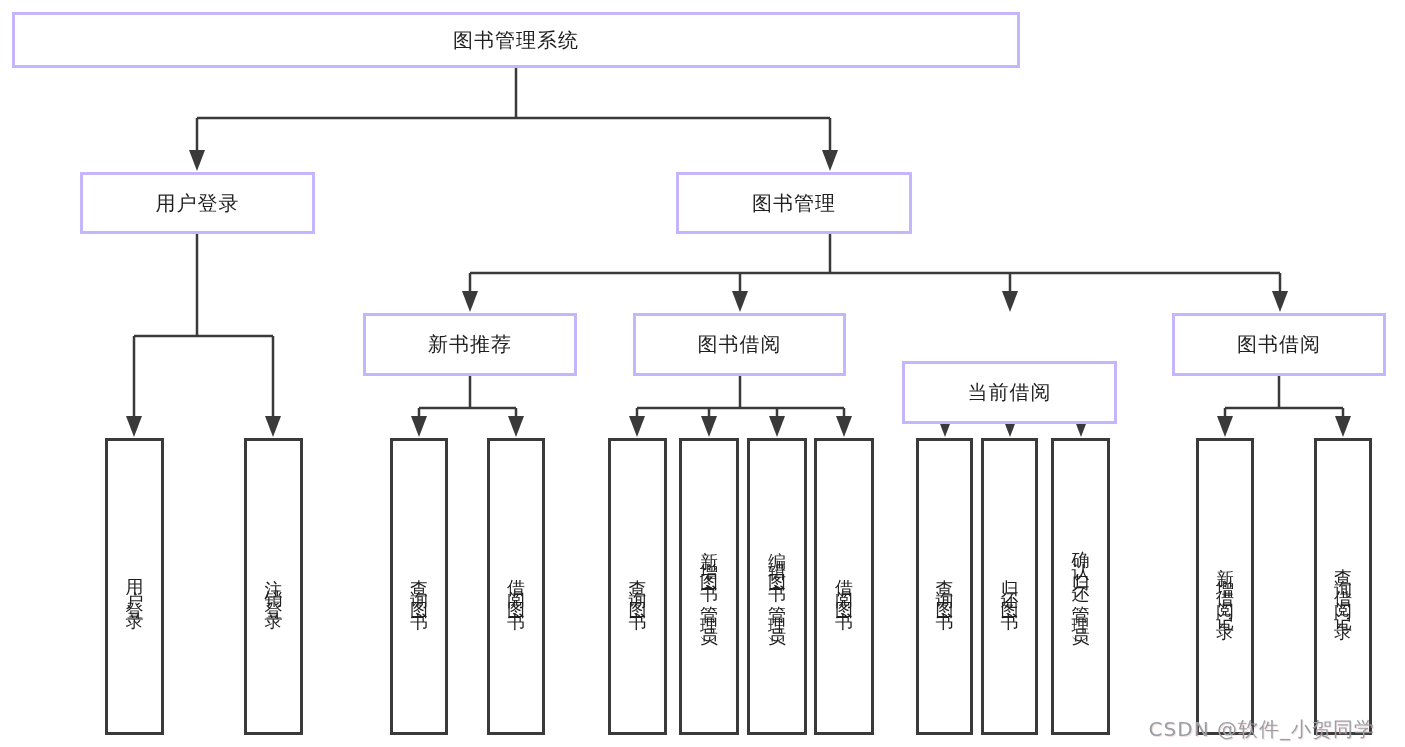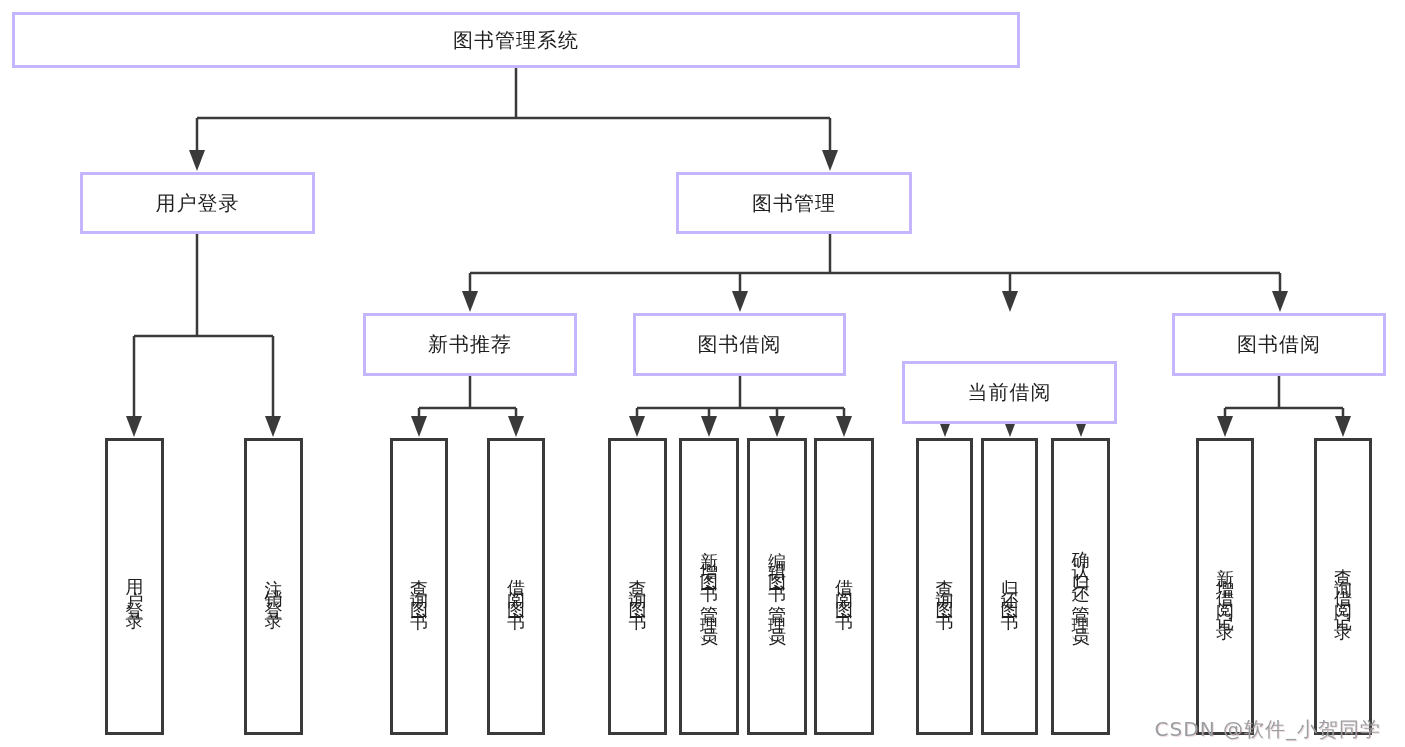--- a/index.html
+++ b/index.html
@@ -18,21 +18,21 @@
     position:absolute;box-sizing:border-box;background:#ffffff;
     border:3px solid #3a3a3a;display:flex;align-items:center;justify-content:center;
     color:#1f1f1f;font-size:18px;
   }
   .vbox .vtext{
     writing-mode:vertical-rl;text-orientation:mixed;
     letter-spacing:11px;line-height:1;
   }
   svg.wires{position:absolute;left:0;top:0;pointer-events:none;}
   .watermark{
-    position:absolute;right:24px;bottom:4px;
+    position:absolute;right:30px;bottom:4px;
     color:#9b9fa4;font-size:20px;letter-spacing:1px;
     text-shadow:1px 1px 0 rgba(205,120,120,0.25);
     white-space:nowrap;
   }
 </style>
 </head>
 <body>
 
 <div class="stage">
 

